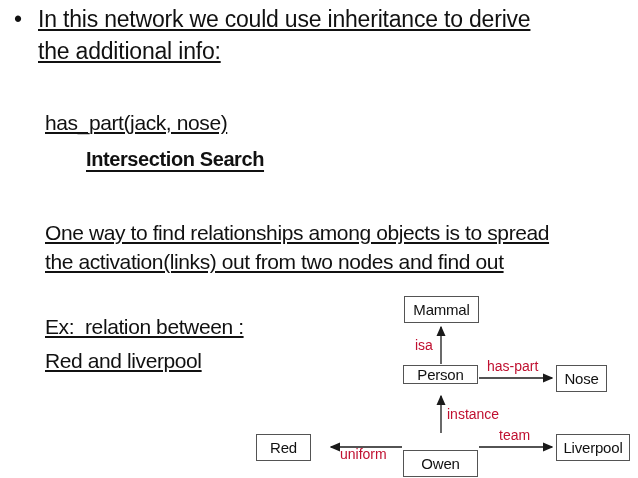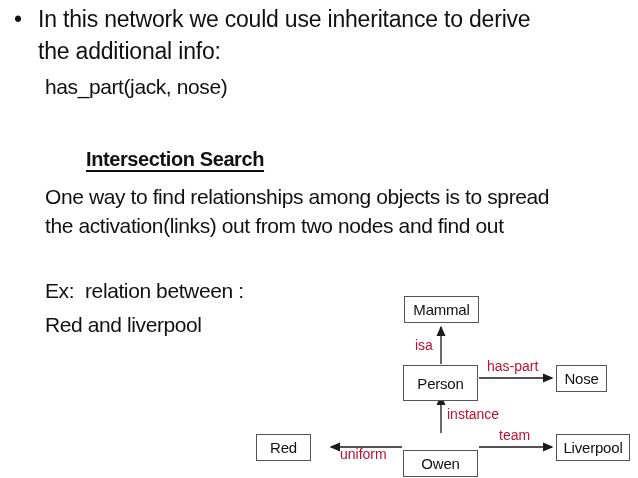--- a/index.html
+++ b/index.html
@@ -14,35 +14,37 @@
     height: 478px;
     background: var(--background, #ffffff);
     overflow: hidden;
     color: var(--text, #111111);
   }
   .t {
     position: absolute;
     left: 45px;
     white-space: pre;
     color: var(--text, #111111);
+    text-decoration: underline;
   }
   .bullet {
     position: absolute;
     left: 14px;
     top: 6px;
     font-size: 23px;
   }
   .main {
     left: 38px;
     font-size: 23px;
     letter-spacing: -0.2px;
   }
   .sub {
     font-size: 21px;
     letter-spacing: -0.4px;
+    margin-top: 36px;
   }
   .heading {
     left: 46px;
     font-size: 20px;
     font-weight: bold;
     letter-spacing: -0.4px;
     text-decoration: underline;
     text-decoration-thickness: 2px;
     text-underline-offset: 4px;
     margin-left: 40px;
@@ -101,21 +103,21 @@
         </marker>
       </defs>
       <line x1="441" y1="364" x2="441" y2="327" stroke="#1a1a1a" stroke-width="1.3" marker-end="url(#ah)"></line>
       <line x1="441" y1="433" x2="441" y2="396" stroke="#1a1a1a" stroke-width="1.3" marker-end="url(#ah)"></line>
       <line x1="479" y1="378" x2="552" y2="378" stroke="#1a1a1a" stroke-width="1.3" marker-end="url(#ah)"></line>
       <line x1="479" y1="447" x2="552" y2="447" stroke="#1a1a1a" stroke-width="1.3" marker-end="url(#ah)"></line>
       <line x1="402" y1="447" x2="331" y2="447" stroke="#1a1a1a" stroke-width="1.3" marker-end="url(#ah)"></line>
     </svg>
 
     <div class="node" style="left:404px; top:296px; width:75px; height:27px">Mammal</div>
-    <div class="node" style="left:403px; top:365px; width:75px; height:36px">Person</div>
+    <div class="node" style="left:403px; top:365px; width:75px; height:19px">Person</div>
     <div class="node" style="left:556px; top:365px; width:51px; height:27px">Nose</div>
     <div class="node" style="left:403px; top:450px; width:75px; height:27px">Owen</div>
     <div class="node" style="left:556px; top:434px; width:74px; height:27px">Liverpool</div>
     <div class="node" style="left:256px; top:434px; width:55px; height:27px">Red</div>
 
     <div class="edge-label" style="left:415px; top:336px">isa</div>
     <div class="edge-label" style="left:487px; top:357px">has-part</div>
     <div class="edge-label" style="left:447px; top:405px">instance</div>
     <div class="edge-label" style="left:499px; top:426px">team</div>
     <div class="edge-label" style="left:340px; top:409px">

